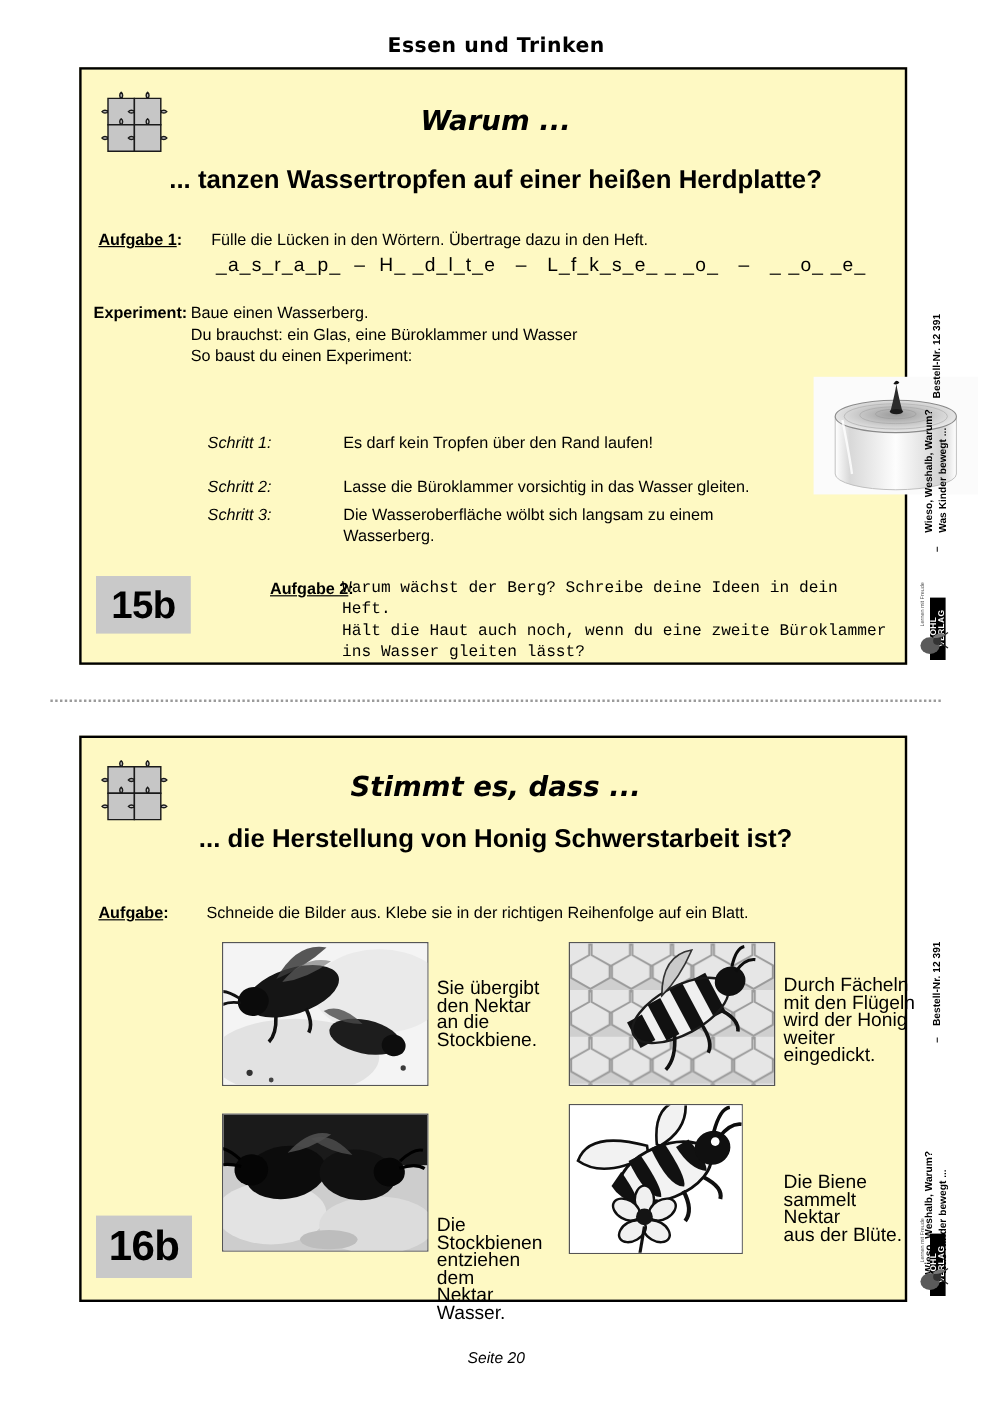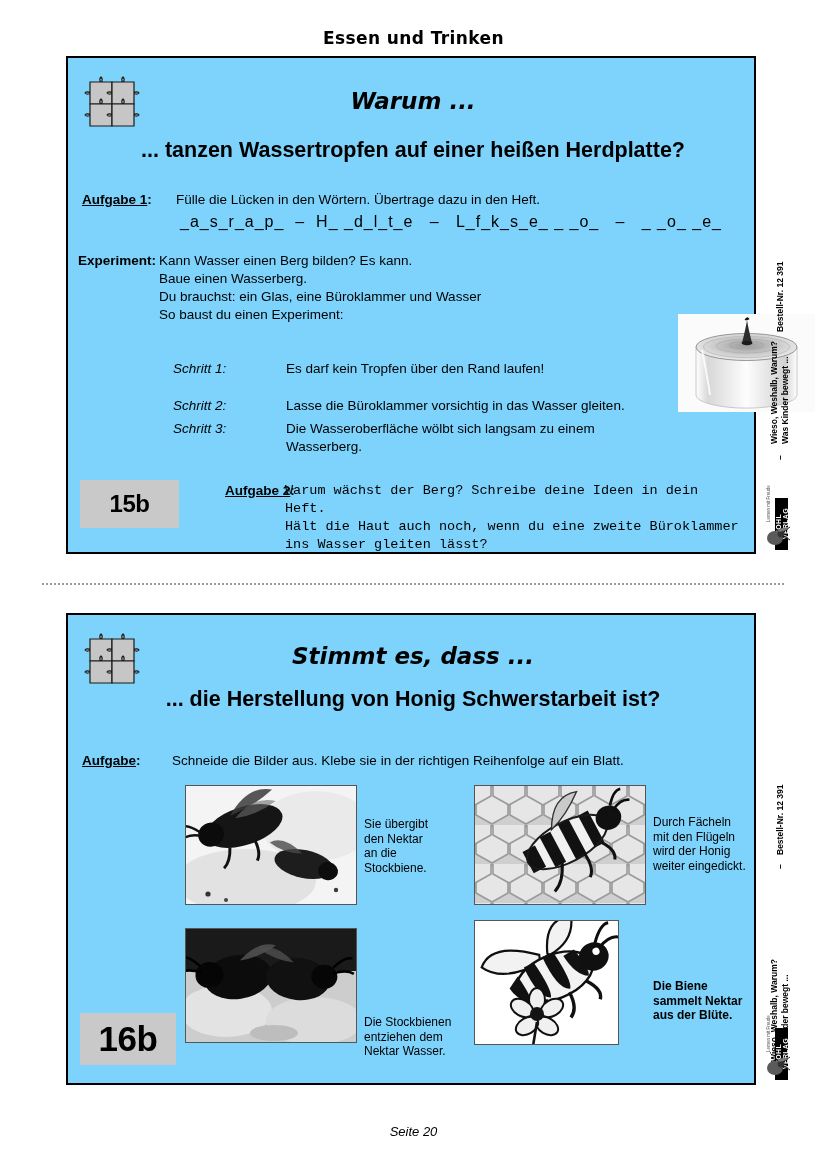--- a/index.html
+++ b/index.html
@@ -32,21 +32,21 @@
     font-weight: bold;
     letter-spacing: .4px;
     font-family: "DejaVu Sans", sans-serif;
   }
 
   
   .sheet {
     position: absolute;
     left: 66px;
     width: 690px;
-    background: #7dd3fc;
+    background: #fef9c3;
     border: 2px solid #000;
     box-sizing: border-box;
   }
   .sheet.one { top: 56px;  height: 498px; }
   .sheet.two { top: 613px; height: 472px; }
 
   
   .puzzle-icon {
     position: absolute;
     left: 16px;
@@ -87,26 +87,26 @@
     font-family: "Liberation Sans", sans-serif;
   }
   .italic { font-style: italic; }
 
   .txt-block { position: absolute; font-size: 13.5px; line-height: 18px; }
 
   
   .num-badge {
     position: absolute;
     background: #c9c9c9;
-    width: 99px;
+    width: 79px;
     height: 48px;
     display: flex;
     align-items: center;
     justify-content: center;
-    font-size: 24px;
+    font-size: 32px;
     font-weight: bold;
     letter-spacing: -.5px;
     font-family: "Liberation Sans", sans-serif;
   }
 
   
   .glass-photo {
     position: absolute;
     left: 610px;
     top: 256px;
@@ -128,21 +128,21 @@
   
   .pic {
     position: absolute;
     border: 1px solid #555;
     background: #e9e9e9;
     overflow: hidden;
     box-sizing: border-box;
   }
   .cap {
     position: absolute;
-    font-size: 12px;
+    font-size: 16px;
     line-height: 14.5px;
   }
 
   
   .vstrip {
     position: absolute;
     left: 769px;
     font-size: 8.5px;
     line-height: 11px;
     font-weight: bold;
@@ -215,21 +215,20 @@
     <div class="row" style="left:14px; top:133px; width:95px; text-align:left;">
       <span class="lbl"><u>Aufgabe 1</u><span>:</span></span>
     </div>
     <div class="row" style="left:108px; top:133px; width:560px;">Fülle die Lücken in den Wörtern. Übertrage dazu in den Heft.</div>
     <div class="row mono-blanks" style="left:112px; top:155px; width:570px;">_a_s_r_a_p_  –  H_ _d_l_t_e   –   L_f_k_s_e_ _ _o_   –   _ _o_ _e_</div>
 
     <div class="row" style="left:10px; top:194px; width:100px;">
       <span class="lbl">Experiment:</span>
     </div>
     <div class="txt-block" style="left:91px; top:194px; width:460px;">
-      <div>Kann Wasser einen Berg bilden? Es kann.</div>
       <div>Baue einen Wasserberg.</div>
       <div>Du brauchst: ein Glas, eine Büroklammer und Wasser</div>
       <div>So baust du einen Experiment:</div>
     </div>
 
     <div class="glass-photo">
       <svg viewBox="0 0 137 98" width="137" height="98">
         <defs>
           <linearGradient id="gw" x1="0" y1="0" x2="1" y2="0">
             <stop offset="0" stop-color="#ffffff"></stop>
@@ -425,27 +424,27 @@
             <ellipse cx="15" cy="-8" rx="8" ry="12" transform="rotate(60 15 -8)"></ellipse>
             <ellipse cx="10" cy="10" rx="8" ry="12" transform="rotate(120 10 10)"></ellipse>
             <ellipse cx="-10" cy="10" rx="8" ry="12" transform="rotate(60 -10 10)"></ellipse>
             <ellipse cx="-15" cy="-8" rx="8" ry="12" transform="rotate(120 -15 -8)"></ellipse>
           </g>
           <circle cx="0" cy="-2" r="7" fill="#141414"></circle>
           <path d="M0 6 q-3 18 -4 24" stroke="#111" stroke-width="2.6" fill="none"></path>
         </g>
       </svg>
     </div>
-    <div class="cap" style="left:585px; top:364px; width:105px;font-weight:bold;">
+    <div class="cap" style="left:585px; top:364px; width:105px;">
       <div>Die Biene</div>
       <div>sammelt Nektar</div>
       <div>aus der Blüte.</div>
     </div>
 
-    <div class="num-badge" style="left:12px; top:398px; width:96px; height:52px; font-size:35px;">16b</div>
+    <div class="num-badge" style="left:12px; top:398px; width:80px; height:52px; font-size:35px;">16b</div>
   </div>
 
   <div class="vstrip" style="top:254px; height:190px;">
     <span>Wieso, Weshalb, Warum?</span>
   </div>
   <div class="vstrip" style="left:780px; top:254px; height:190px;">
     <span>Was Kinder bewegt ...</span>
   </div>
   <div class="vstrip" style="left:775px; top:446px; height:14px;">
     <span>–</span>

